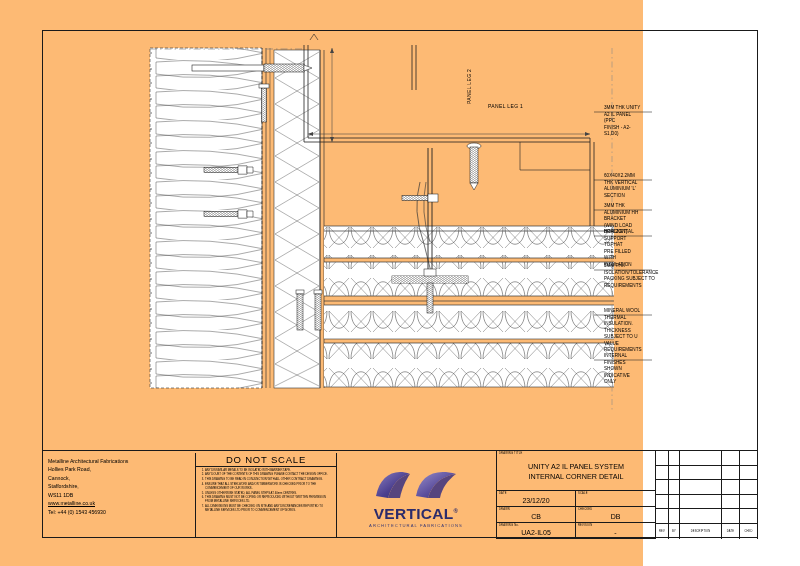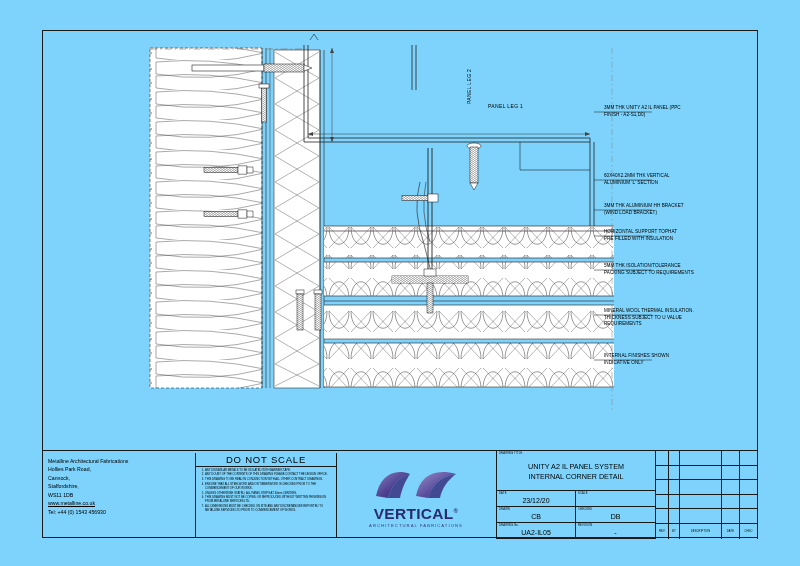--- a/index.html
+++ b/index.html
@@ -5,22 +5,22 @@
   * { box-sizing: border-box; }
   html, body {
     margin: 0; padding: 0;
     width: 800px; height: 566px;
     background: #ffffff;
     font-family: "Liberation Sans", sans-serif;
     overflow: hidden;
   }
   #sheet {
     position: relative;
-    width: 800px; height: 566px;
-    background: #7dd3fc;
+    width: 643px; height: 566px;
+    background: #fdba74;
   }
   
   #border {
     position: absolute;
     left: 42px; top: 30px;
     width: 716px; height: 508px;
     border: 1px solid #1a1a1a;
   }
   
   #canvas {

